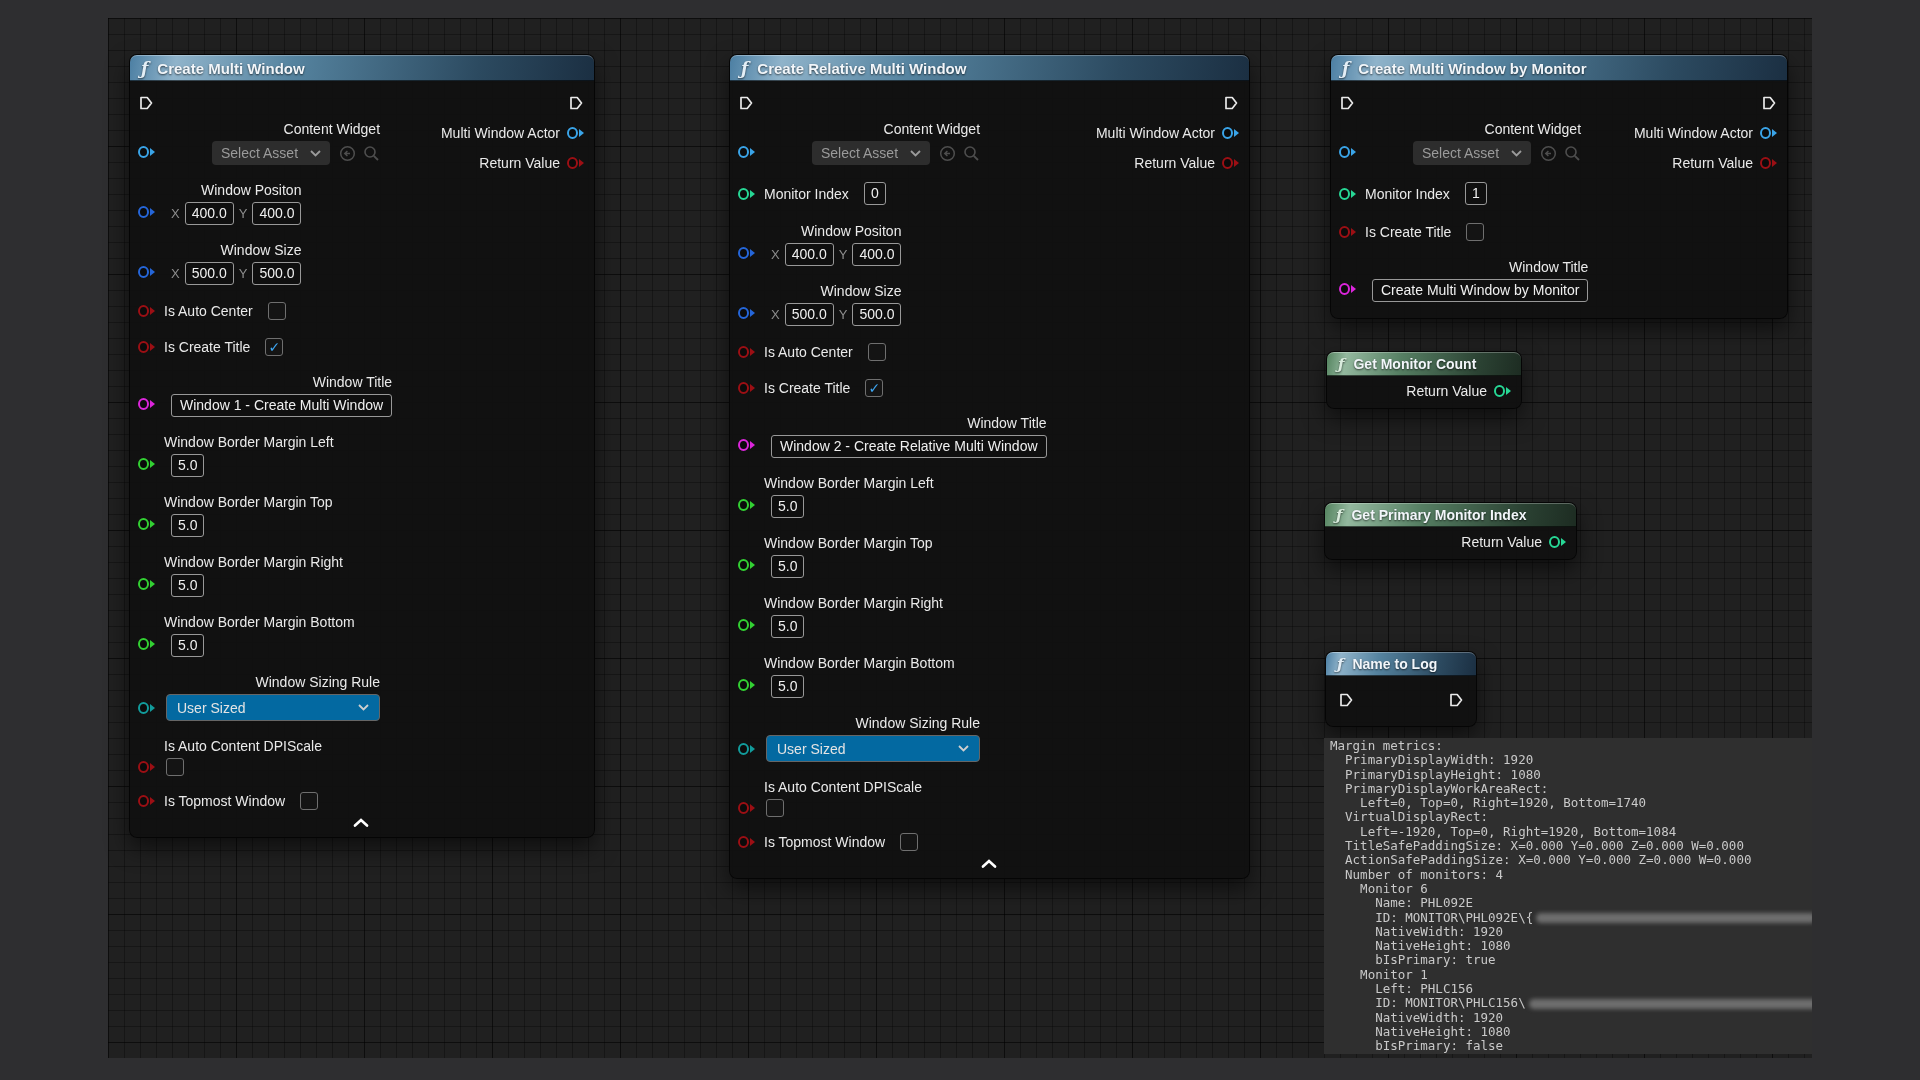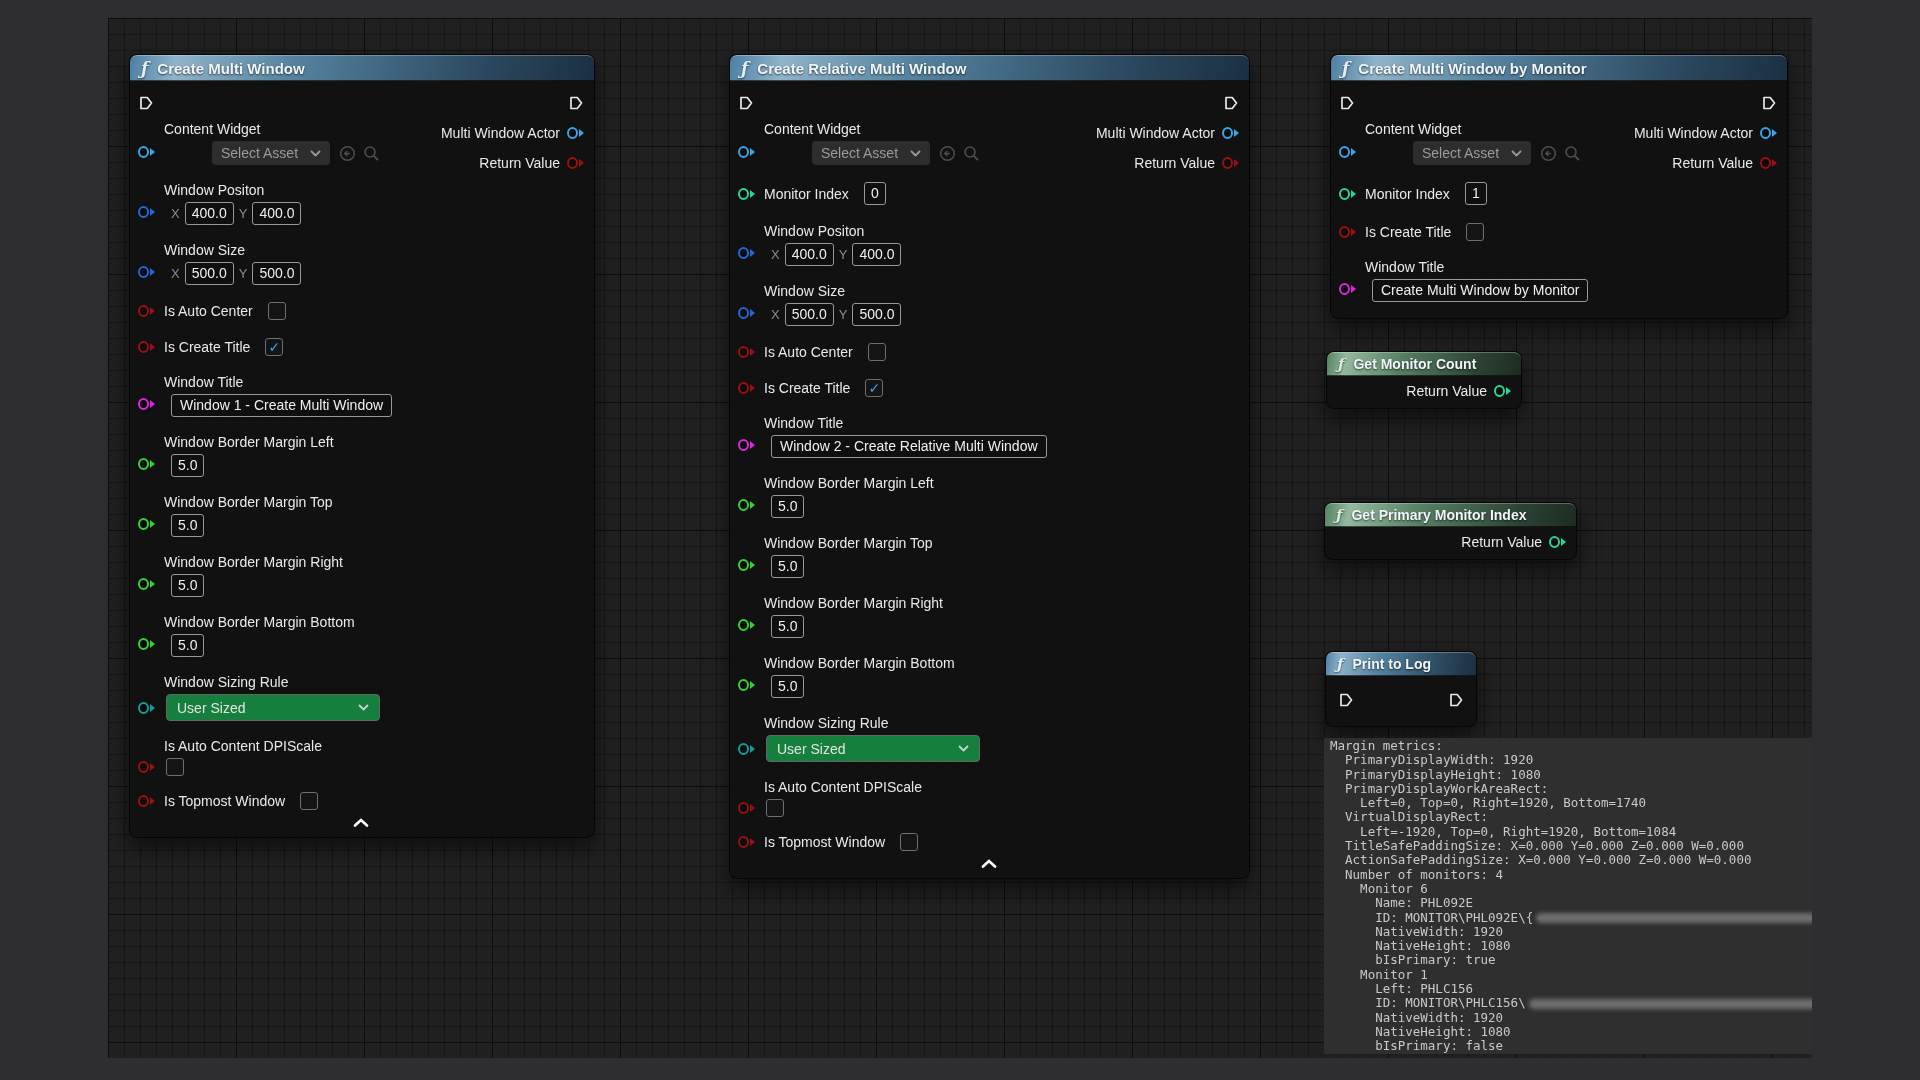--- a/index.html
+++ b/index.html
@@ -29,21 +29,21 @@
 
   .nbody { position:relative; padding:8px 10px 6px 8px; }
   .exec-row { display:flex; justify-content:space-between; align-items:center; height:28px; margin-bottom:4px; }
 
   .in-row { display:flex; gap:6px; margin-bottom:17px; }
   .in-row.bool { align-items:center; margin-bottom:18px; }
   .pin-col { width:20px; flex:0 0 20px; display:flex; align-items:center; }
   .in-row .pin-col { align-self:flex-end; height:26px; }
   .in-row.bool .pin-col { align-self:center; height:auto; }
   .lbl { font-size:14px; color:#eaeaea; }
-  .field .lbl { display:block; margin-bottom:4px; }
+  .field .lbl { display:block; margin-bottom:4px;text-align:right; }
 
   .pin { display:inline-flex; align-items:center; width:17px; height:12px; }
   .pin::before { content:""; width:8px; height:8px; border:2.6px solid var(--c);
                  border-radius:50%; background:rgba(0,0,0,.35); }
   .pin::after  { content:""; margin-left:1px; border-left:5px solid var(--c);
                  border-top:4.5px solid transparent; border-bottom:4.5px solid transparent; }
 
   .vec { display:flex; align-items:center; gap:5px; margin-left:7px; }
   .axis { color:#8d8d8d; font-size:13px; }
   .vbox { border:1px solid #989898; border-radius:3px; background:#0f0f0f; height:23px;
@@ -59,21 +59,21 @@
   .select { background:#2d2d2d; border-radius:4px; height:24px; display:inline-flex;
             align-items:center; gap:12px; padding:0 9px; color:#9b9b9b; font-size:14px; }
   .chev { width:11px; height:7px; }
   .ghosts { display:inline-flex; gap:7px; opacity:.5; }
 
   .cb { width:18px; height:18px; border:1px solid #6f6f6f; border-radius:3px; background:#141414;
         display:inline-flex; align-items:center; justify-content:center; color:#3da5f0;
         font-weight:bold; font-size:14px; margin-left:9px; }
   .field .cb { margin-left:2px; }
 
-  .drop { width:214px; background:#15803d; border:1px solid #666; border-radius:4px; height:27px;
+  .drop { width:214px; background:#0369a1; border:1px solid #666; border-radius:4px; height:27px;
           display:flex; align-items:center; justify-content:space-between; padding:0 10px;
           color:#e4e4e4; font-size:14px; margin-left:2px; }
 
   .outs { position:absolute; top:44px; right:10px; display:flex; flex-direction:column;
           gap:14px; align-items:flex-end; }
   .out-row { display:flex; align-items:center; gap:7px; font-size:14px; color:#eaeaea; }
 
   .collapse { display:flex; justify-content:center; padding:2px 0 4px; }
 
   .mini-body { padding:7px 10px 9px; display:flex; justify-content:flex-end; }
@@ -575,21 +575,21 @@
       <div class="out-row">
           <span>Return Value</span>
           <span class="pin" style="--c:#27d795"></span>
         </div>
     </div>
   </div>
 
   <div class="node" style="left:1217px; top:633px; width:152px;">
     <div class="nhead hblue" style="font-size:14px; height:24px;">
       <span class="fico" style="font-size:15px">ƒ</span>
-      <span>Print to Log</span>
+      <span>Name to Log</span>
     </div>
     <div class="nbody" style="padding:10px 12px 12px;">
       <div class="exec-row" style="margin-bottom:0;">
         <svg width="16" height="16" viewBox="0 0 16 16">
             <path d="M3 2.5h6.2L13.5 8l-4.3 5.5H3z" fill="none" stroke="#e9e9e9" stroke-width="1.7" stroke-linejoin="round"></path>
           </svg>
         <svg width="16" height="16" viewBox="0 0 16 16">
             <path d="M3 2.5h6.2L13.5 8l-4.3 5.5H3z" fill="none" stroke="#e9e9e9" stroke-width="1.7" stroke-linejoin="round"></path>
           </svg>
       </div>

